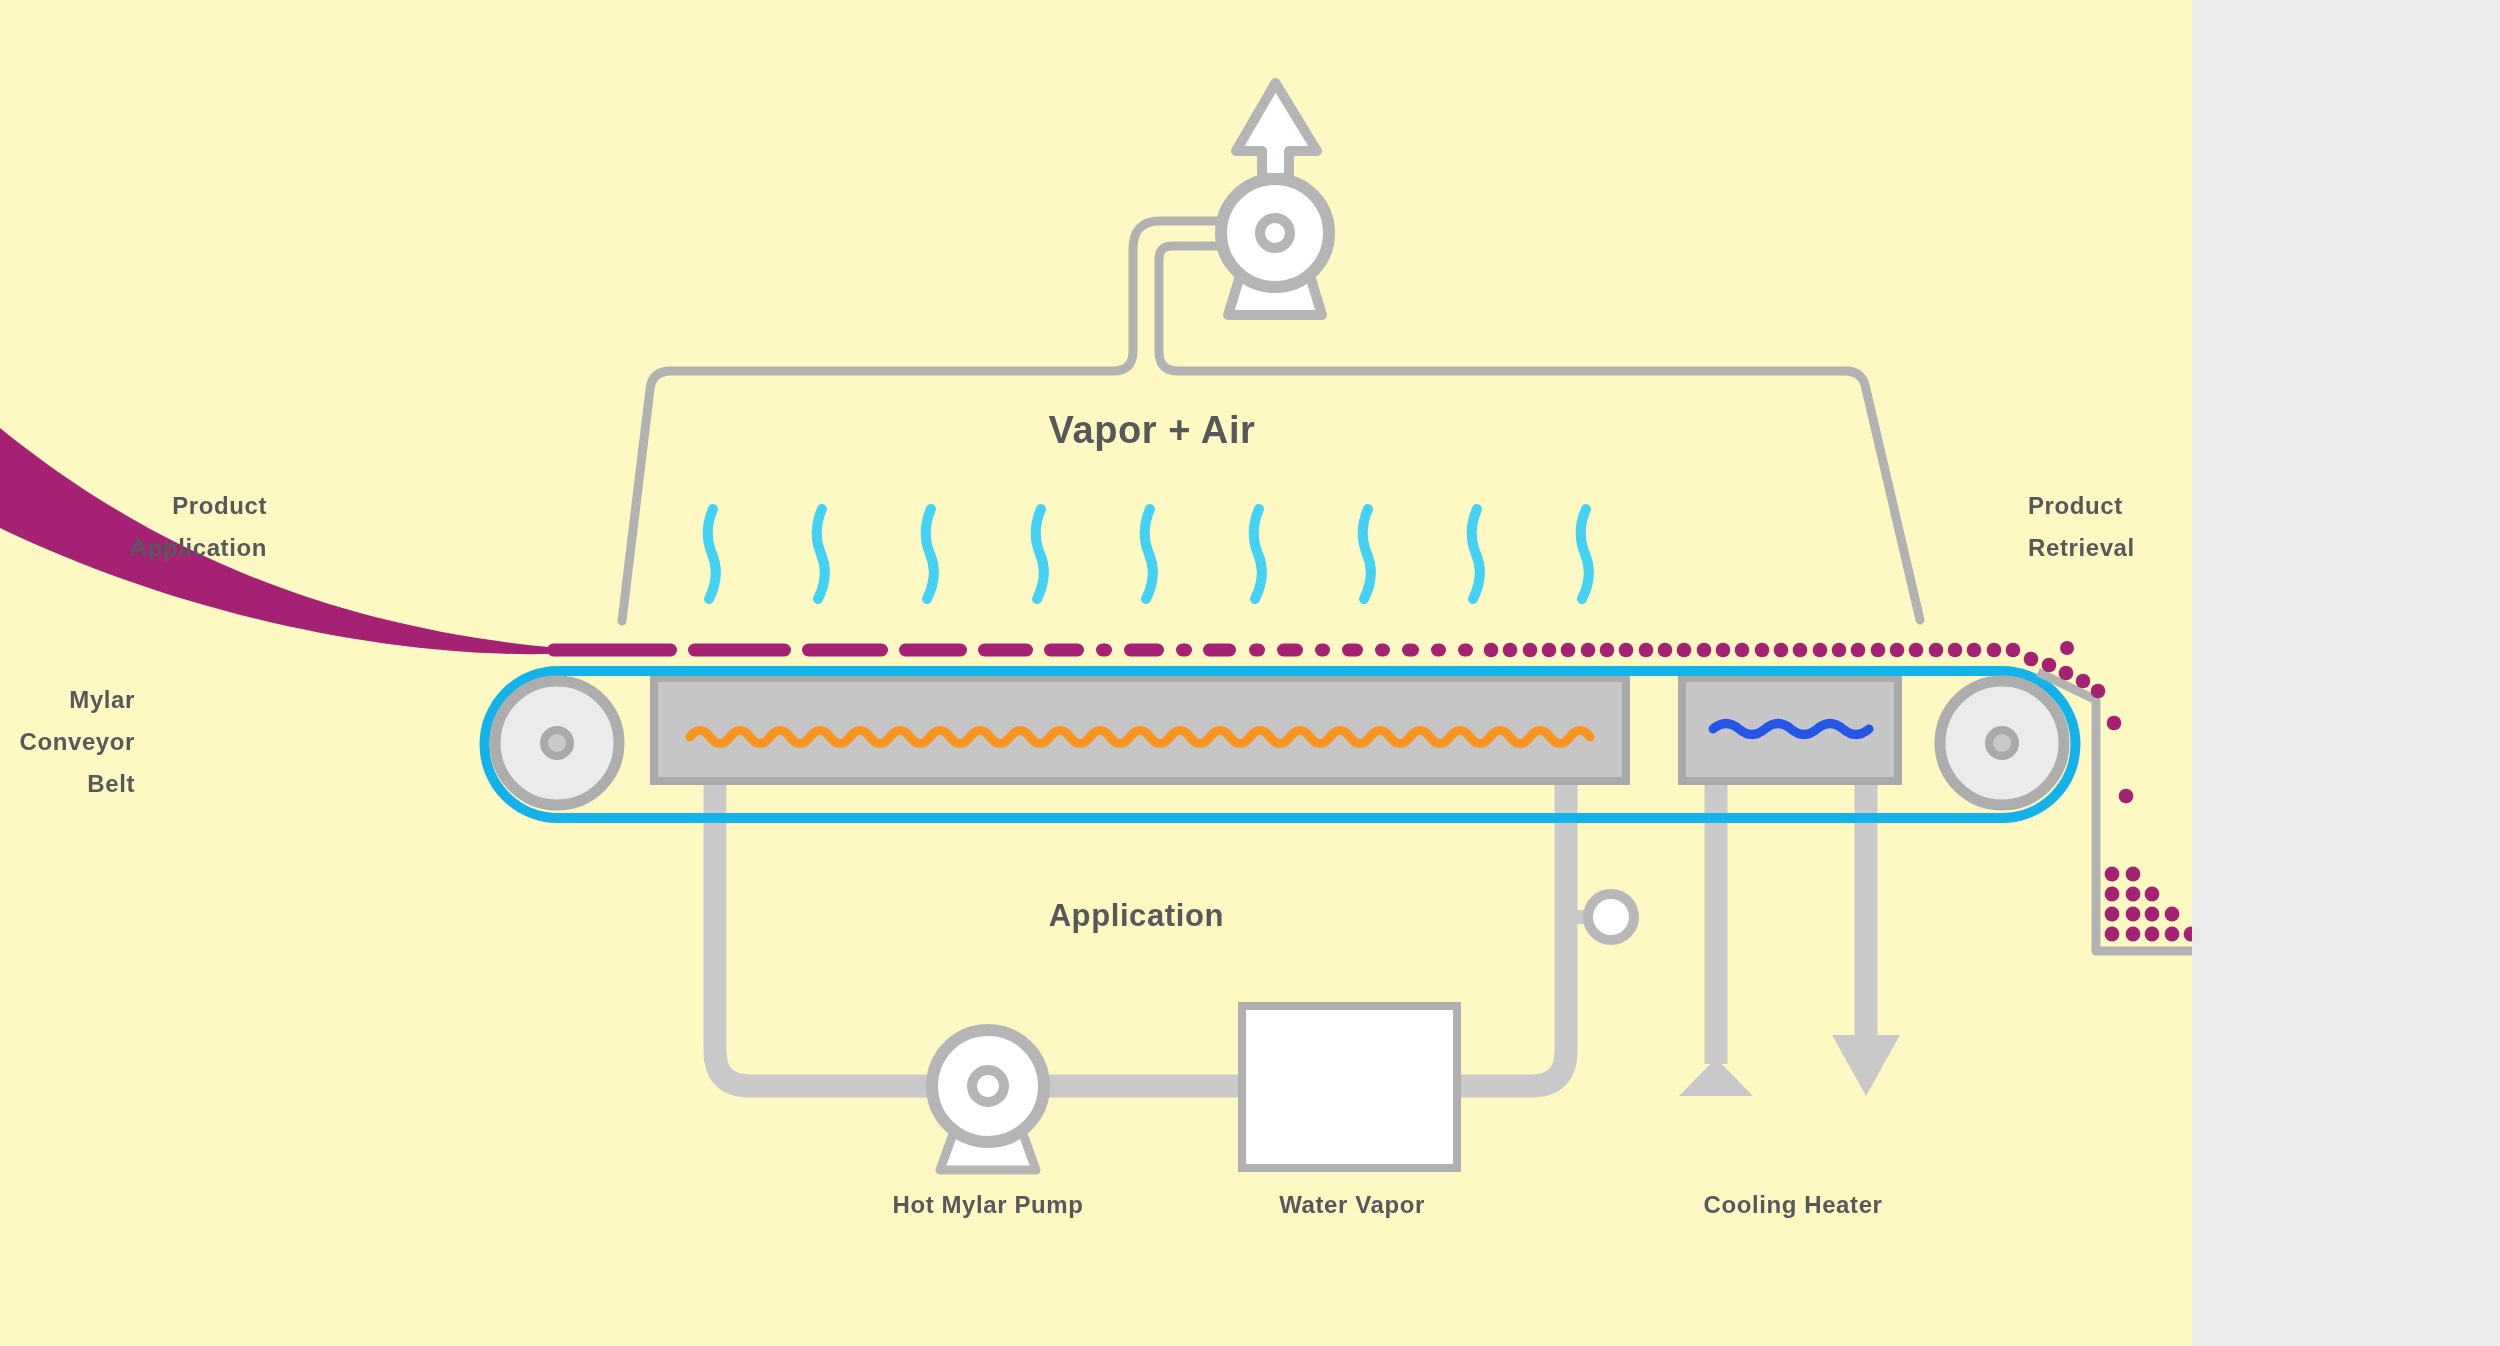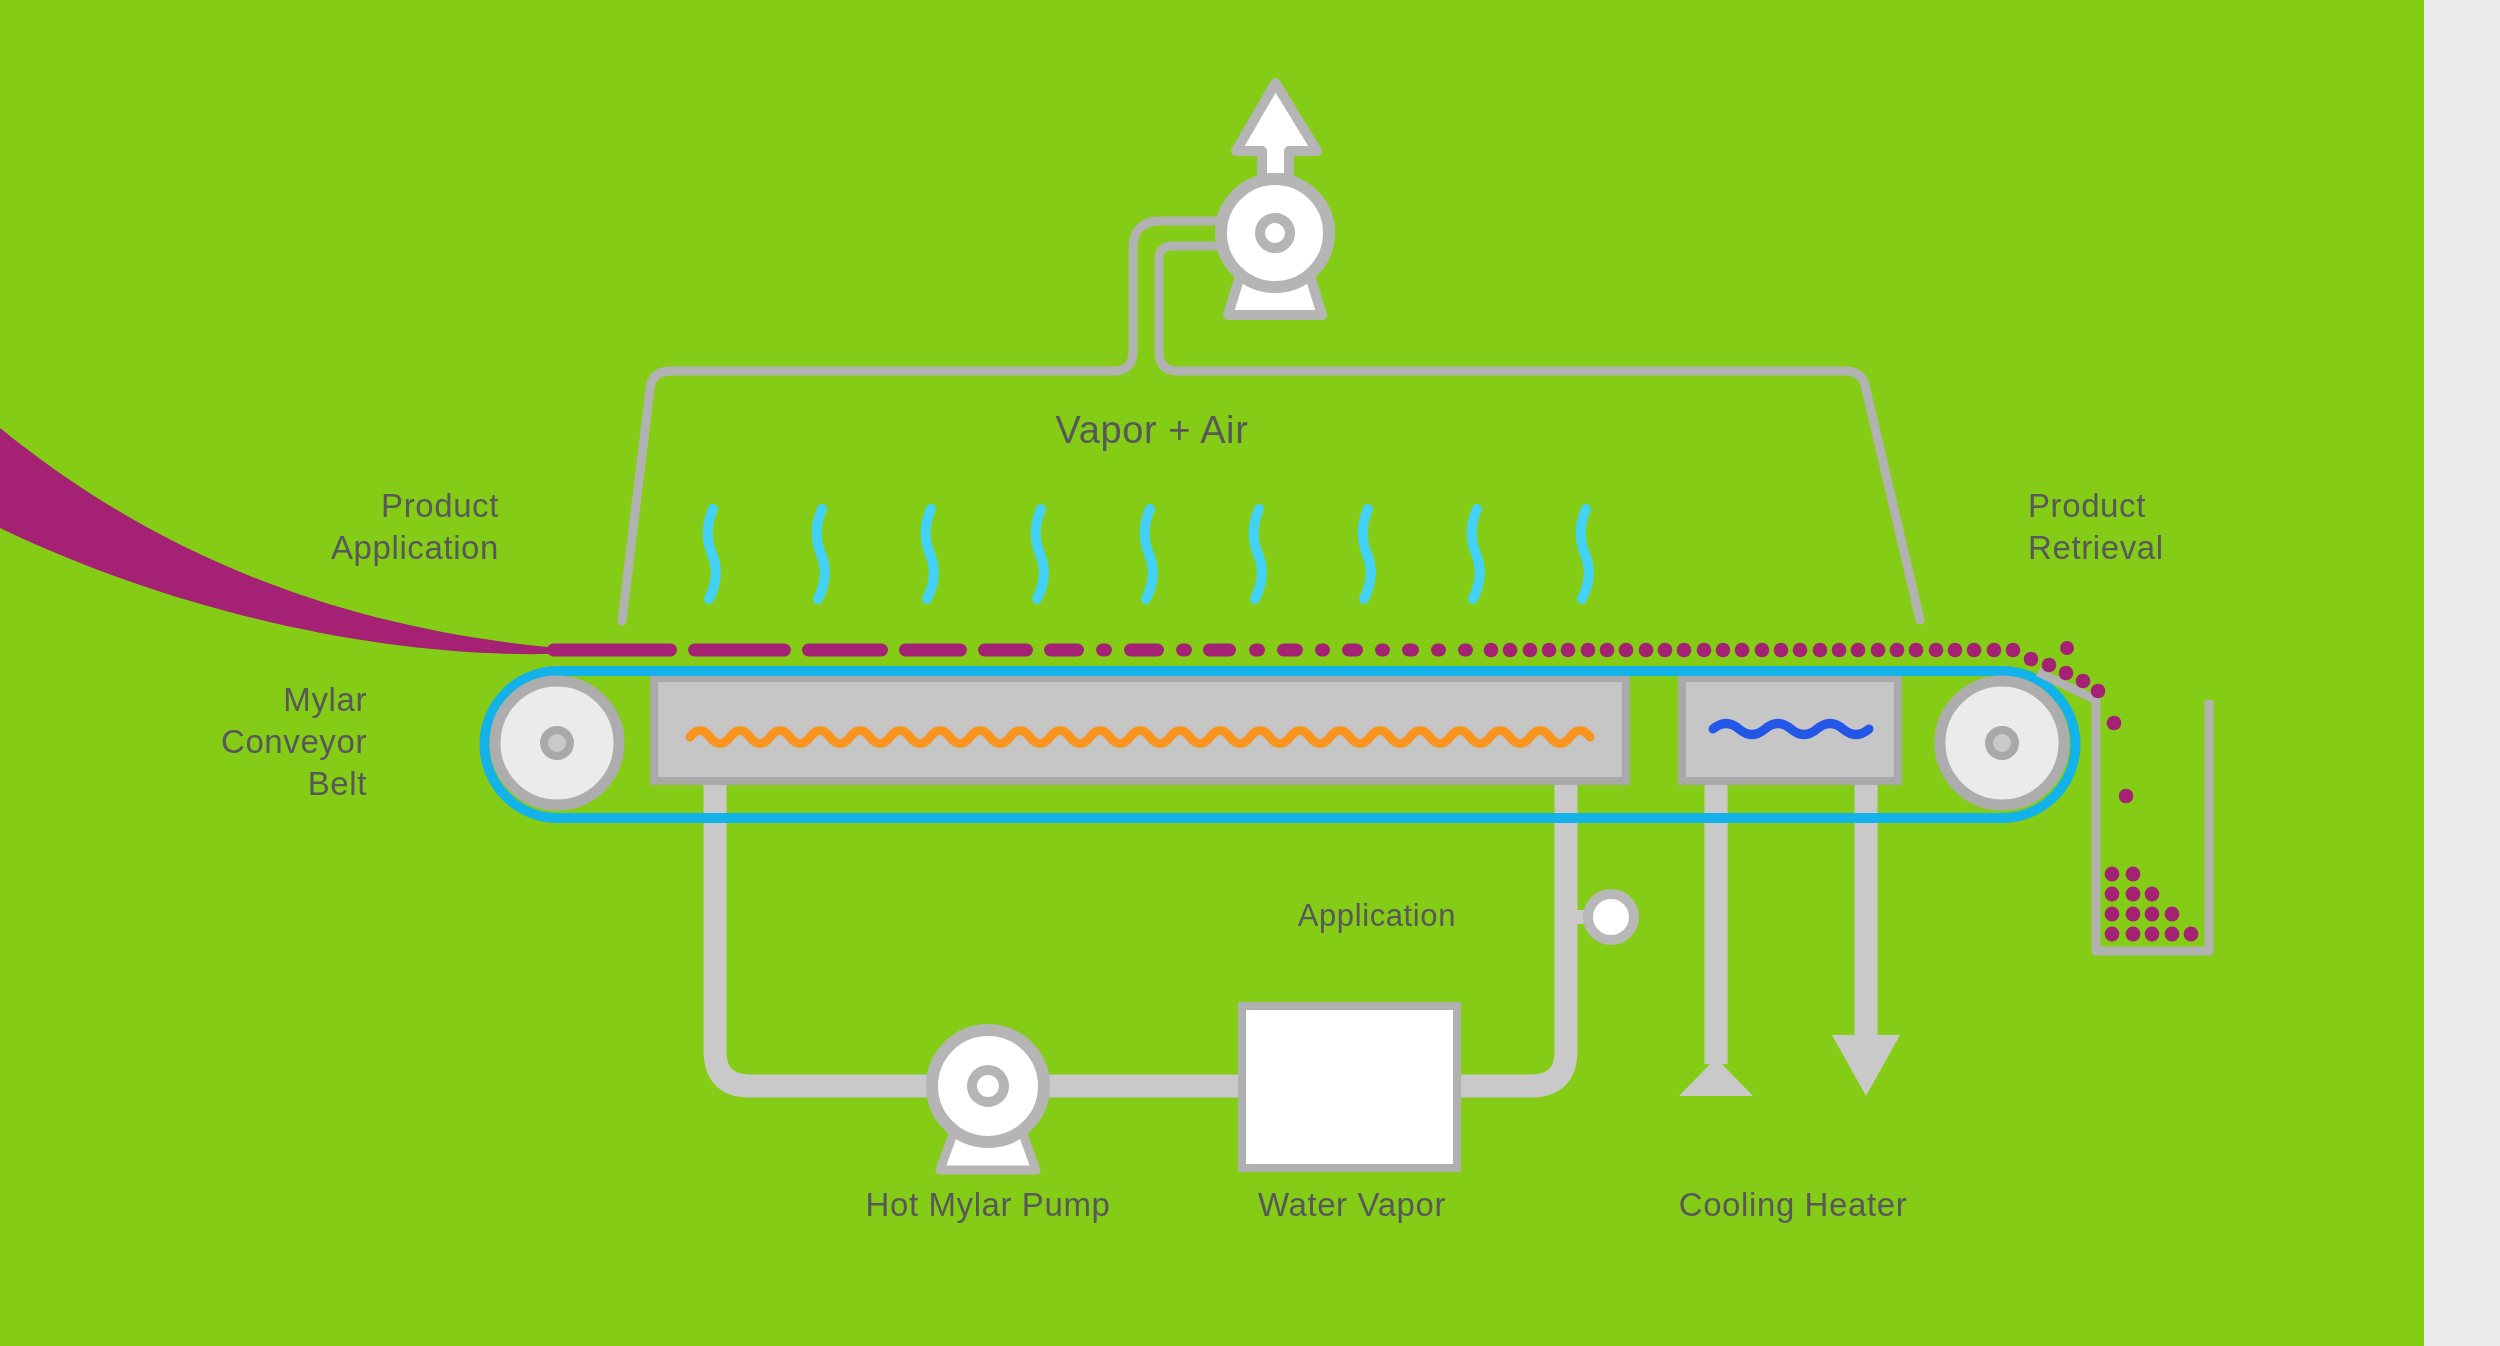--- a/index.html
+++ b/index.html
@@ -1,27 +1,28 @@
 <!DOCTYPE html>
 <html><head>
 <meta charset="utf-8">
 <style>
   html,body{margin:0;padding:0;background:#ebebeb;}
   .stage{
     position:relative;
-    width:2424px;height:1346px;
-    background:#84cc16;
+    width:2192px;height:1346px;
+    background:#fef9c3;
     overflow:hidden;
     font-family:"Liberation Sans","DejaVu Sans",sans-serif;
+    font-weight:bold;
   }
   .stage svg{position:absolute;left:0;top:0;}
   .label{
     position:absolute;
     color:#58585b;
-    font-size:33px;
+    font-size:24px;
     letter-spacing:0.6px;
     line-height:42px;
     white-space:pre-line;
   }
   .label.center{transform:translate(-50%,-50%);text-align:center;}
   .label.vcenter-right{transform:translateY(-50%);text-align:right;}
   .label.vcenter-left{transform:translateY(-50%);text-align:left;}
   .label.big{font-size:38px;}
 </style>
 </head>

